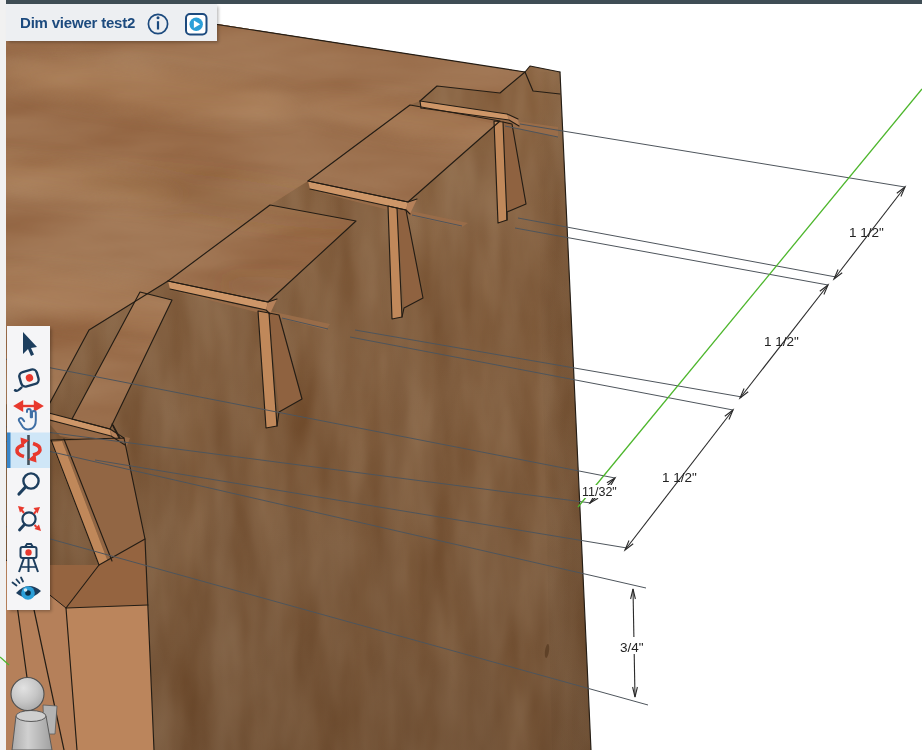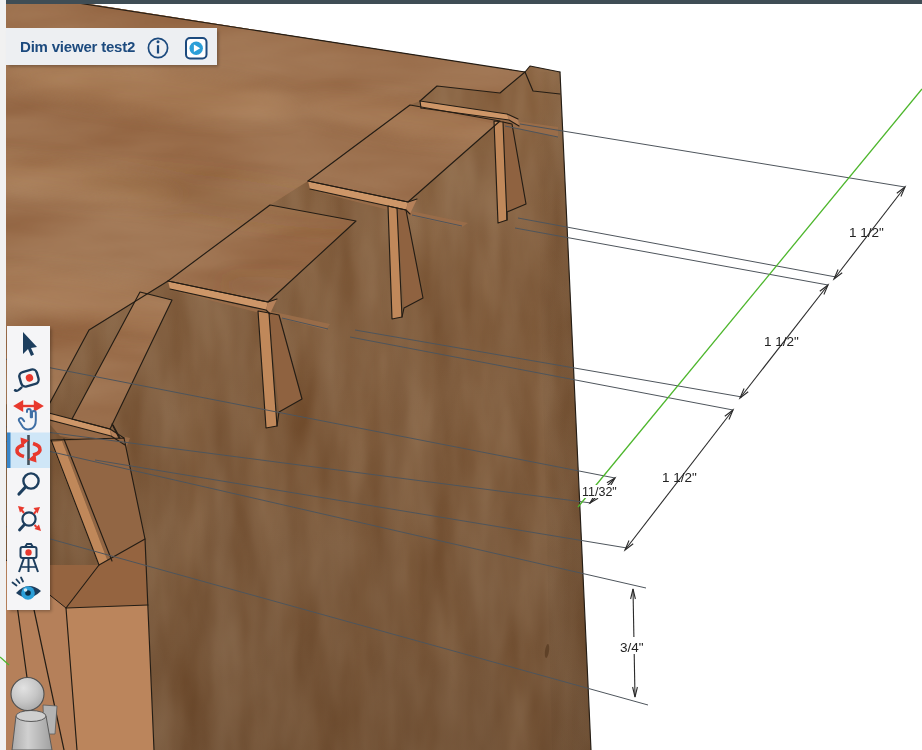--- a/index.html
+++ b/index.html
@@ -1,19 +1,19 @@
 <!DOCTYPE html>
 <html><head>
 <meta charset="utf-8">
 <style>
   html,body{margin:0;padding:0;}
   body{width:922px;height:750px;overflow:hidden;font-family:"Liberation Sans",sans-serif;background:#fff;}
   #stage{position:relative;width:922px;height:750px;background:#fff;}
   #hdr{position:absolute;left:6px;top:4px;width:211px;height:37px;background:#edeff2;
-       box-shadow:1.5px 1.5px 3px rgba(0,0,0,.28);white-space:nowrap;margin-top:24px;}
+       box-shadow:1.5px 1.5px 3px rgba(0,0,0,.28);white-space:nowrap;}
   #hdr .t{position:absolute;left:14px;top:10px;color:#1c4a7e;font-weight:bold;font-size:15px;letter-spacing:-0.2px;}
   #tb{position:absolute;left:7px;top:326px;width:43px;height:284px;background:#f5f5f7;
       box-shadow:1.5px 1.5px 3px rgba(0,0,0,.28);}
 </style>
 </head>
 <body>
 <div id="stage">
 <svg width="922" height="750" viewBox="0 0 922 750" style="position:absolute;left:0;top:0">
 <defs>
   <clipPath id="cpTop">

